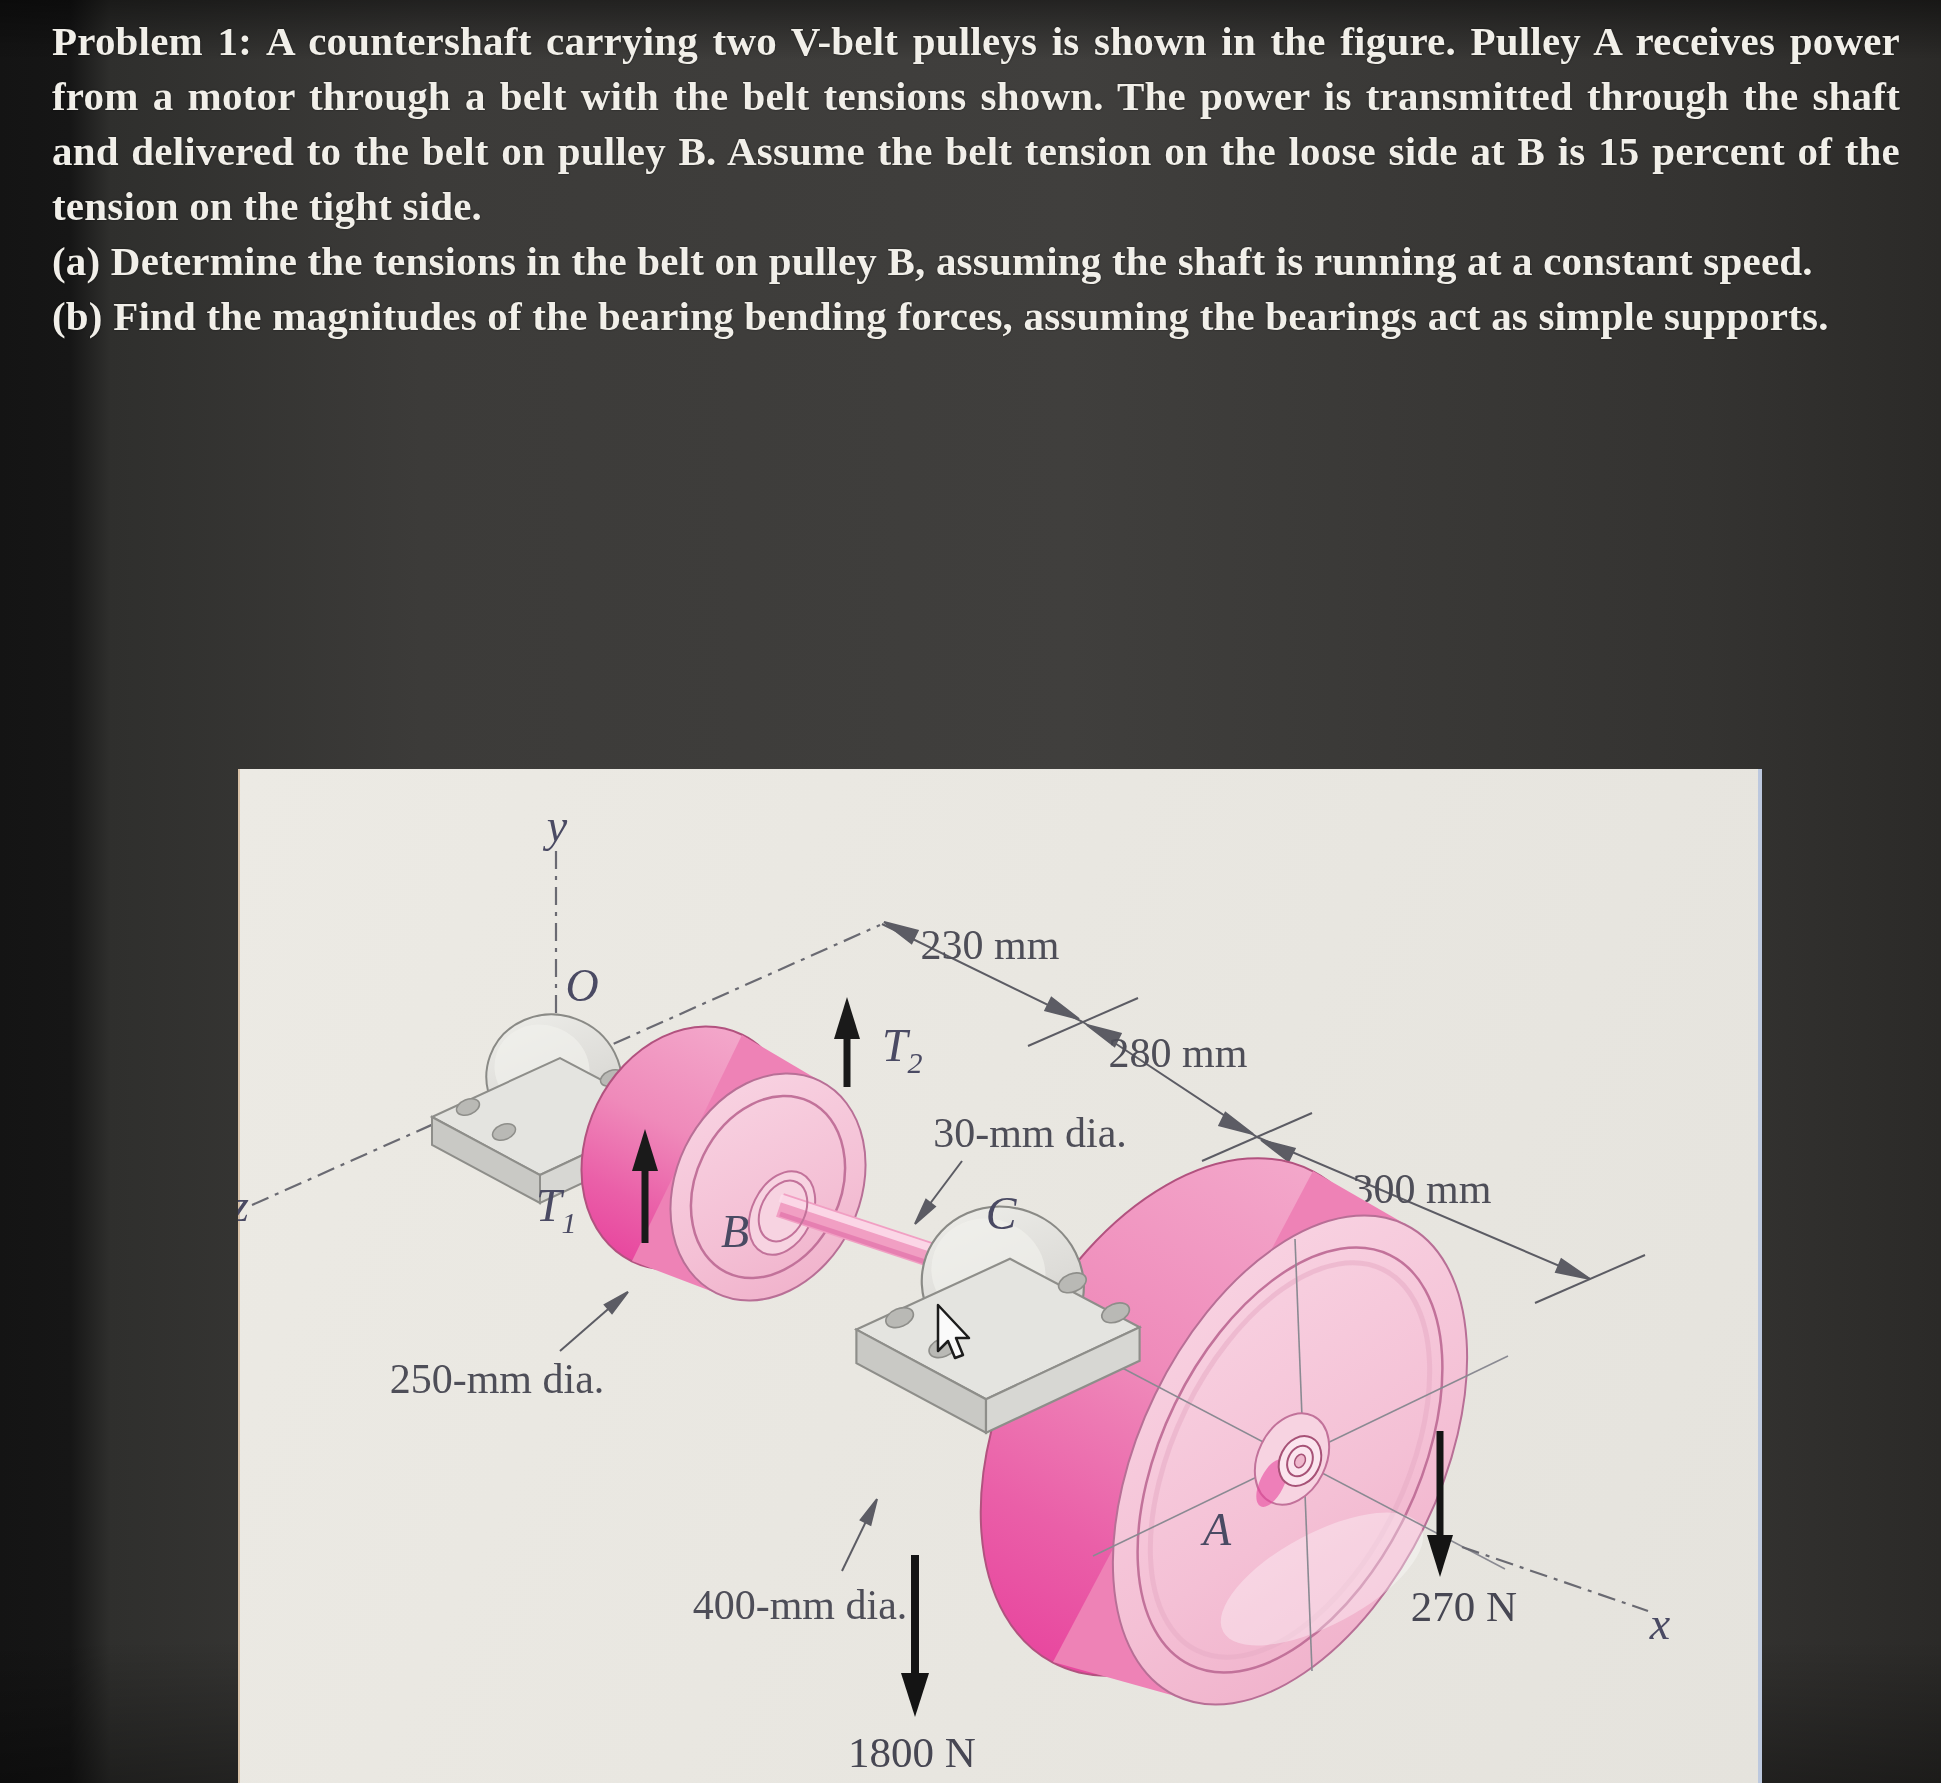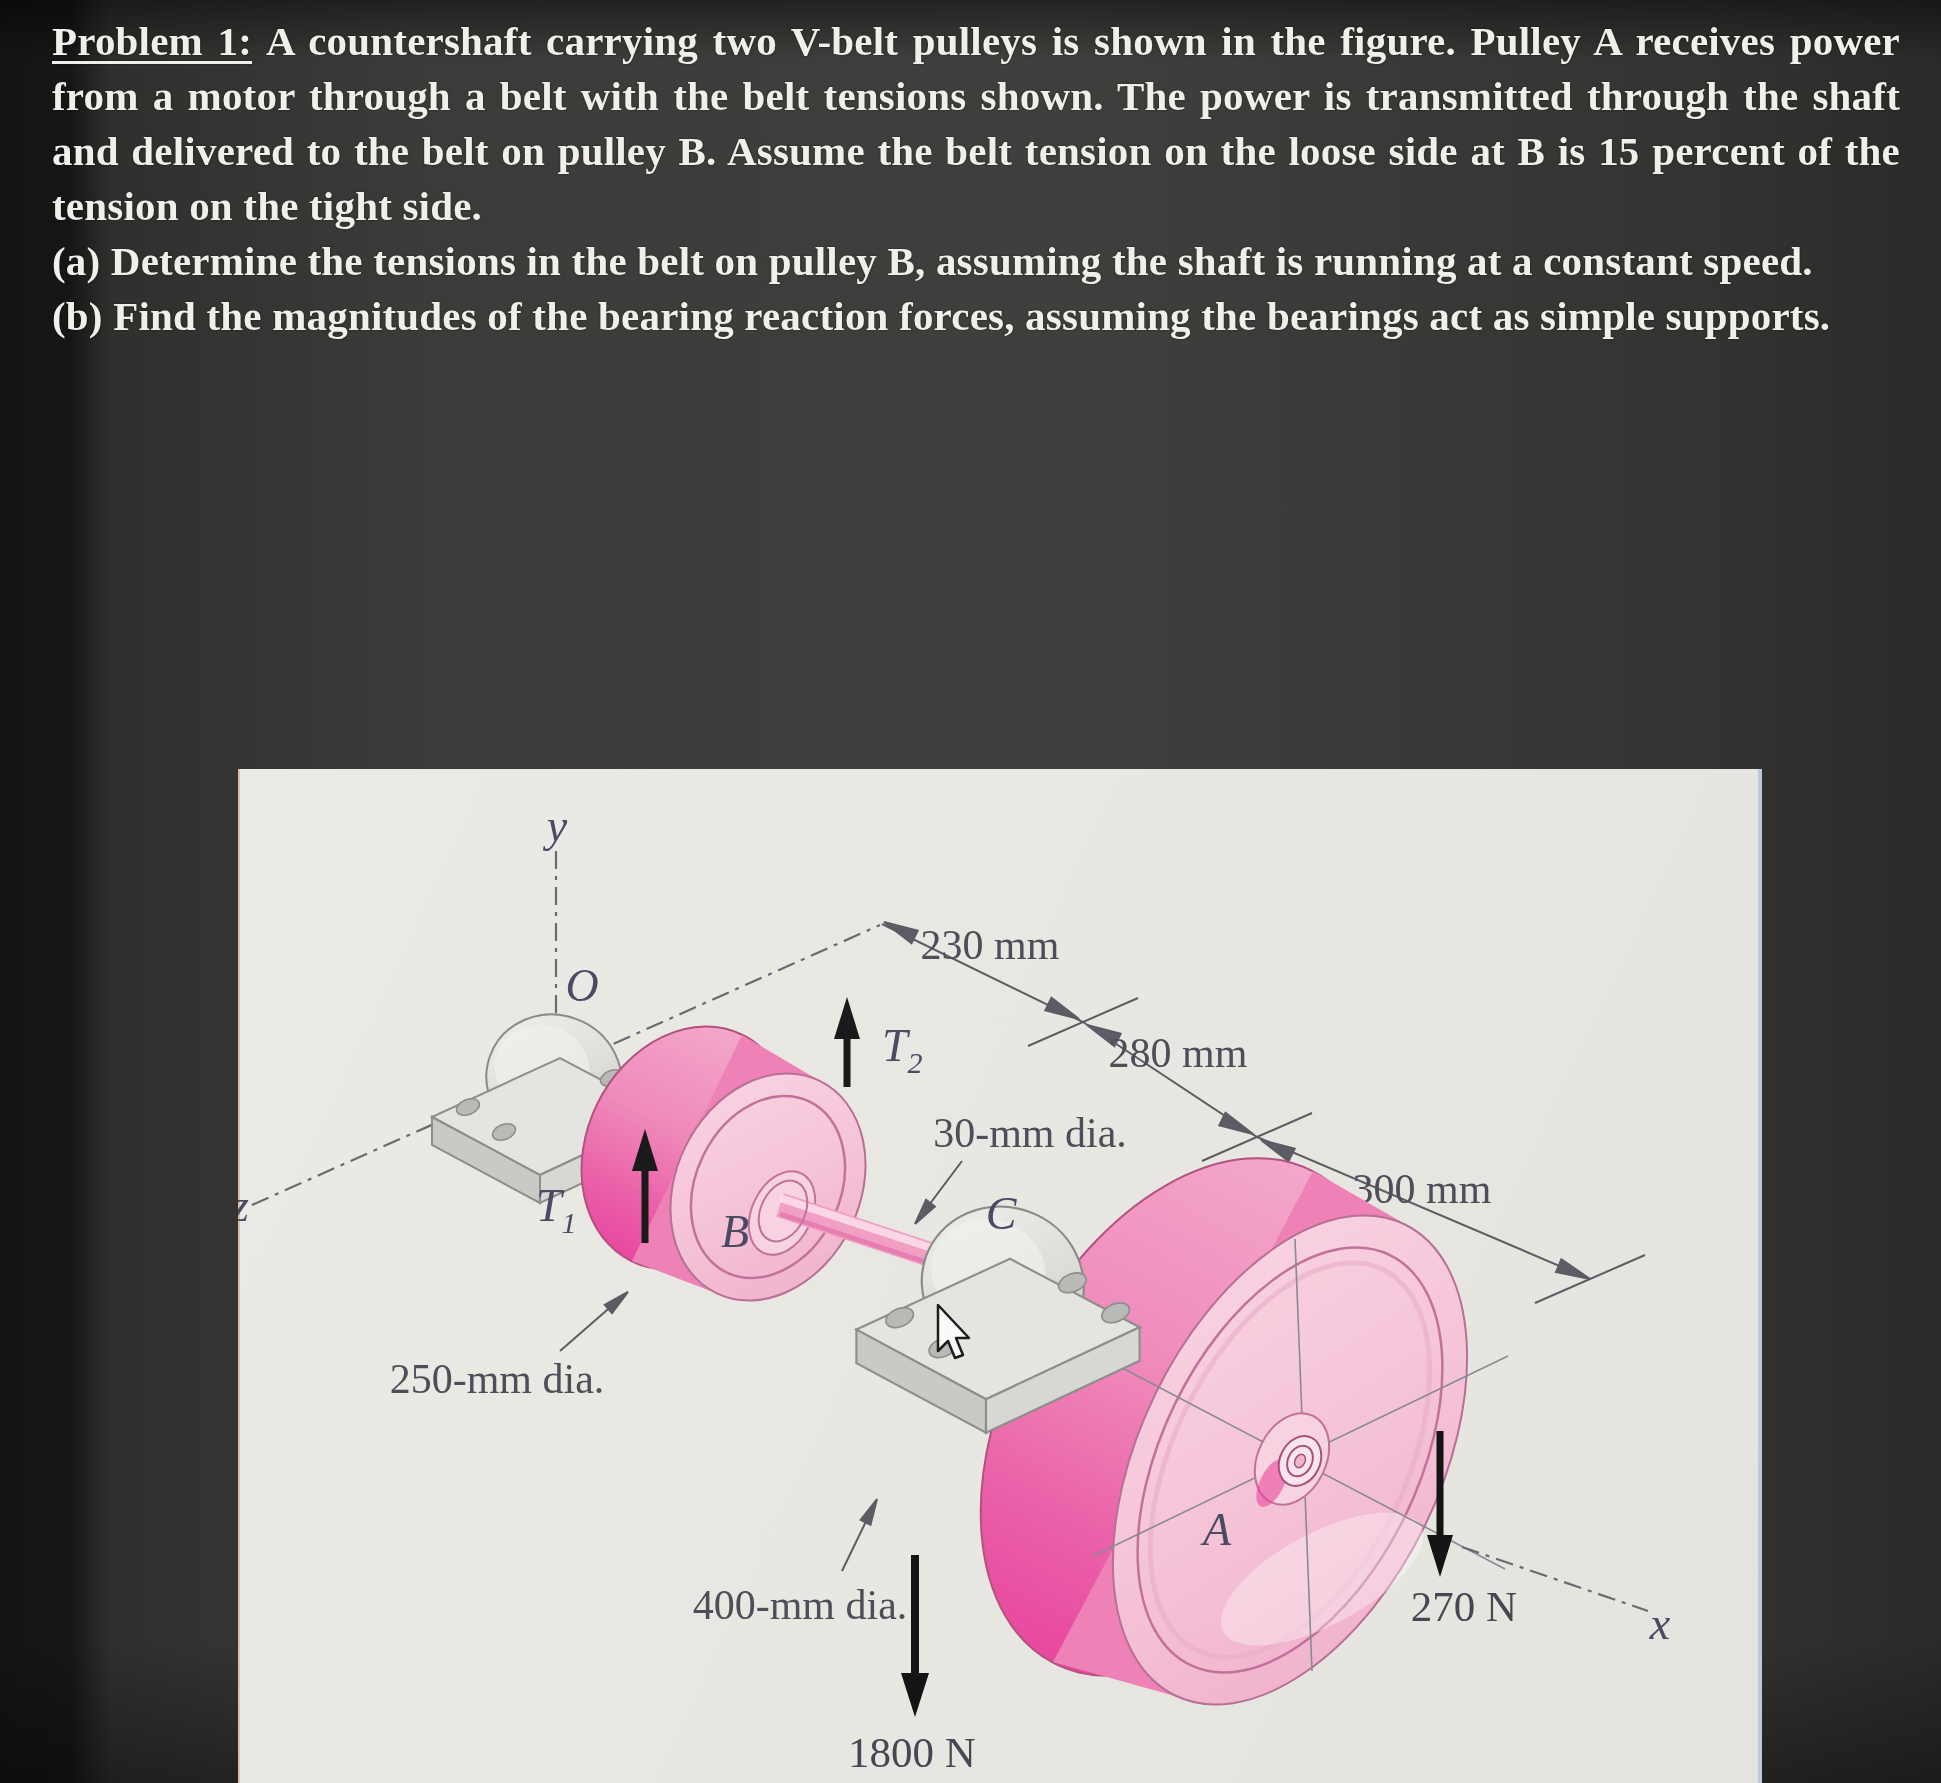--- a/index.html
+++ b/index.html
@@ -12,40 +12,40 @@
   .vignette{position:absolute;inset:0;background:
       linear-gradient(180deg,rgba(0,0,0,.45)0,rgba(0,0,0,0)60px,rgba(0,0,0,0)92%,rgba(0,0,0,.35)100%);
       pointer-events:none;}
   .text-block{
     position:absolute;left:52px;top:14px;width:1848px;
     color:#f1efe9;font-size:41px;line-height:55px;font-weight:bold;
     text-align:justify;letter-spacing:.2px;
     text-shadow:0 0 2px rgba(0,0,0,.6);
   }
   .text-block p{margin:0;}
-  .plabel{text-decoration:underline;text-decoration-thickness:3px;text-underline-offset:6px;margin-right:14px;}
+  .plabel{text-decoration-thickness:3px;text-underline-offset:6px;margin-right:14px;}
   .paper{
     position:absolute;left:238px;top:769px;width:1524px;height:1014px;
     background:linear-gradient(115deg,#eceae4 0%,#e9e7e1 45%,#e5e3dd 100%);
     box-shadow:inset -4px 0 0 #bcc8de, inset 2px 0 0 #d8c2a8;
   }
   svg text{user-select:none;}
   .dimtxt{font-family:"Liberation Serif",serif;font-size:42px;fill:#4e4e58;}
   .lettertxt{font-family:"Liberation Serif",serif;font-size:46px;font-style:italic;fill:#4a4a63;}
   .forcetxt{font-family:"Liberation Serif",serif;font-size:43px;fill:#474753;}
 </style>
 </head>
 <body>
 
 <div class="vignette"></div>
 
 <div class="text-block">
   <p><span class="plabel">Problem 1:</span><span>A countershaft carrying two V-belt pulleys is shown in the figure. Pulley A receives power from a motor through a belt with the belt tensions shown. The power is transmitted through the shaft and delivered to the belt on pulley B. Assume the belt tension on the loose side at B is 15 percent of the tension on the tight side.</span></p>
   <p>(a) Determine the tensions in the belt on pulley B, assuming the shaft is running at a constant speed.</p>
-  <p>(b) Find the magnitudes of the bearing reaction forces, assuming the bearings act as simple supports.</p>
+  <p>(b) Find the magnitudes of the bearing bending forces, assuming the bearings act as simple supports.</p>
 </div>
 
 <div class="paper">
 <svg width="1524" height="1014" viewBox="238 770 1524 1014" xmlns="http://www.w3.org/2000/svg">
   <defs>
     <linearGradient id="gradDome" x1="0" y1="0" x2="1" y2="1">
       <stop offset="0" stop-color="#f0f0ec"></stop>
           <stop offset=".55" stop-color="#dddcd8"></stop>
           <stop offset="1" stop-color="#c0c0bc"></stop>
     </linearGradient>

